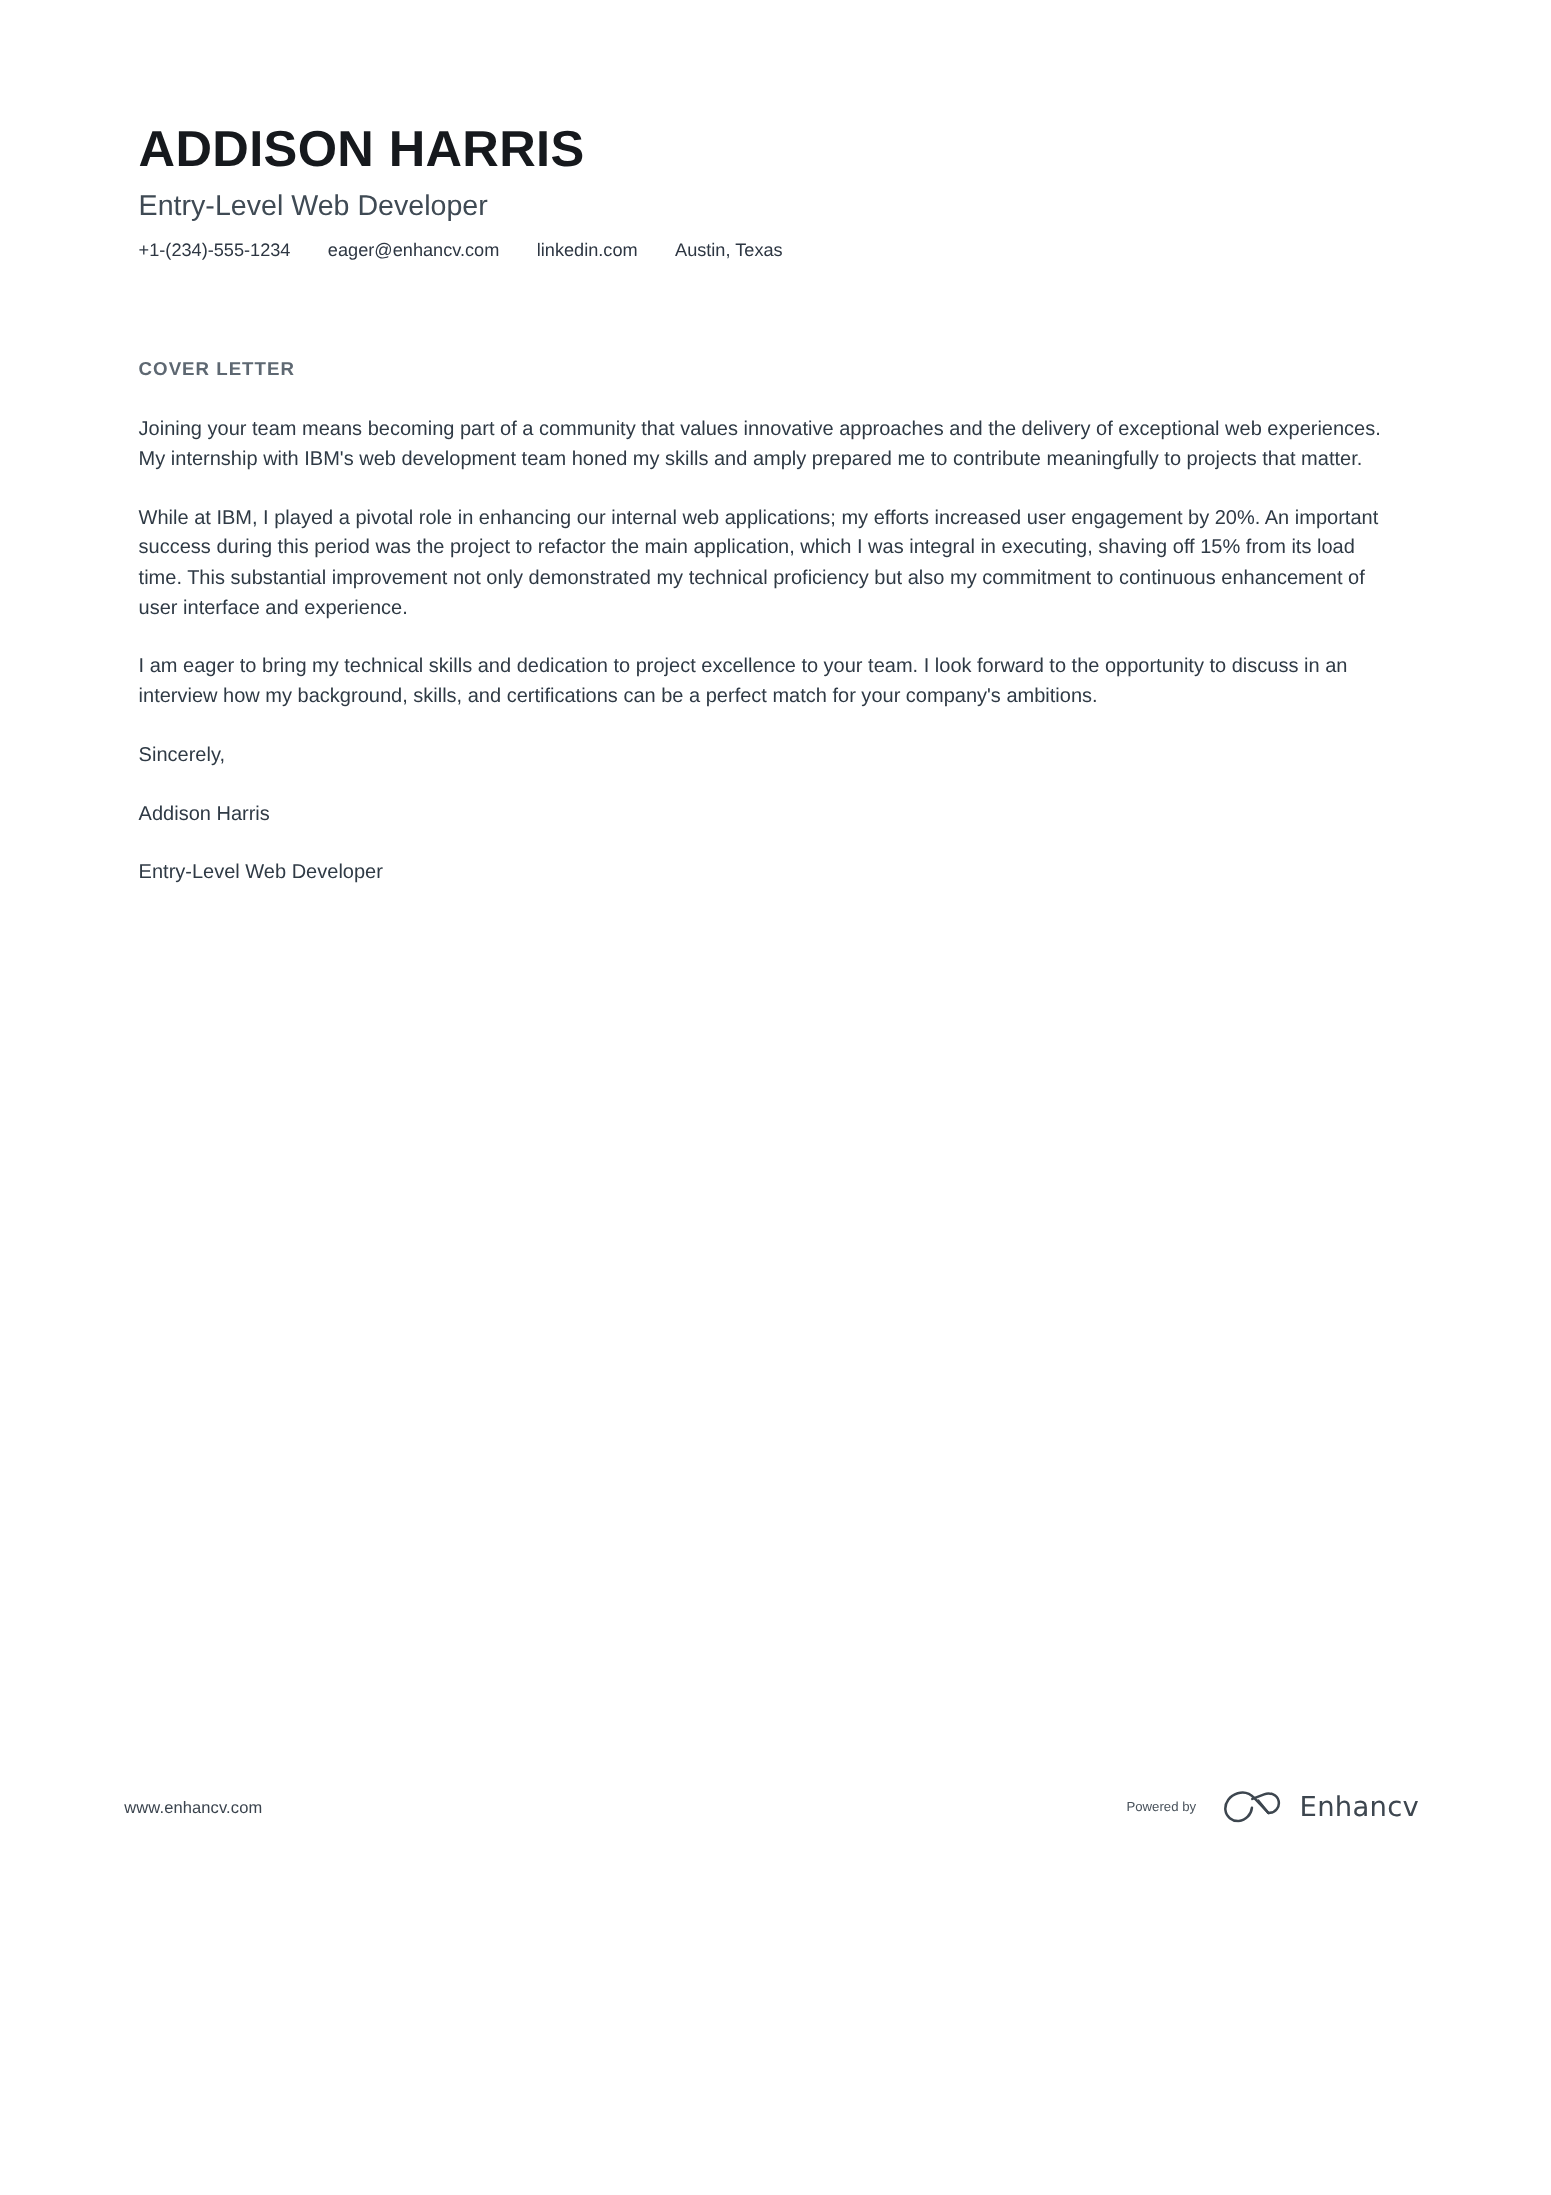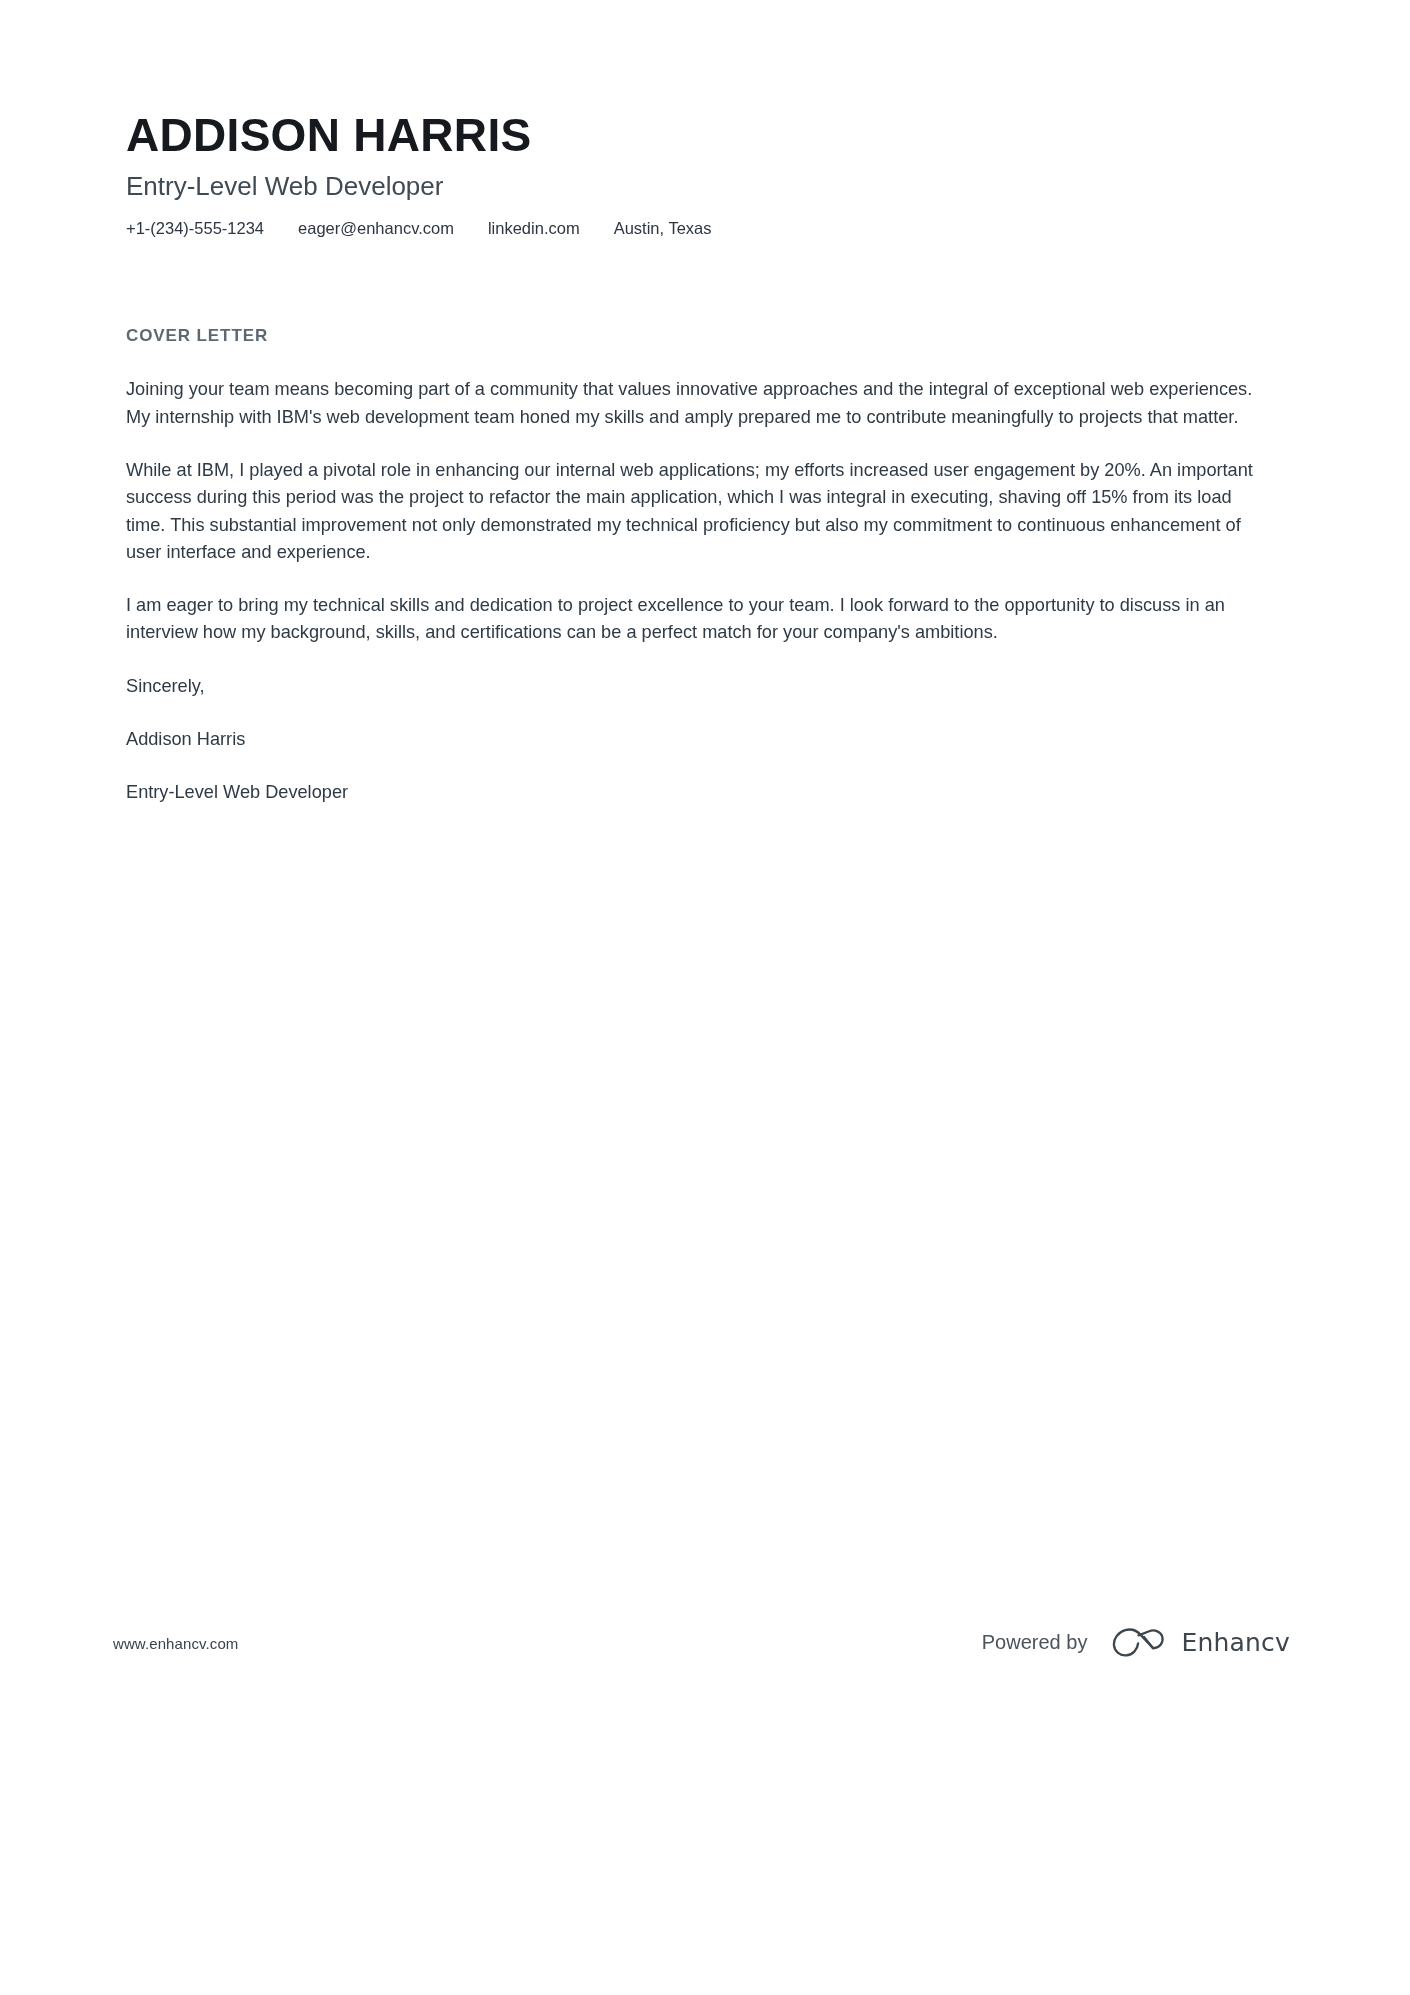--- a/index.html
+++ b/index.html
@@ -102,21 +102,21 @@
   }
   .footer-brand {
     position: absolute;
     right: 120px;
     top: 0;
     display: flex;
     align-items: center;
     gap: 22px;
   }
   .powered-by {
-    font-size: 20px;
+    font-size: 12px;
     color: #4a535c;
   }
   .brand-lockup {
     display: flex;
     align-items: center;
     gap: 16px;
   }
   .brand-mark svg {
     display: block;
   }
@@ -142,21 +142,21 @@
         <span class="contact-item">eager@enhancv.com</span>
         <span class="contact-item">linkedin.com</span>
         <span class="contact-item">Austin, Texas</span>
       </div>
     </div>
 
     <div class="letter-section">
       <div class="section-title">COVER LETTER</div>
 
       <div class="letter-body">
-        <p>Joining your team means becoming part of a community that values innovative approaches and the integral of exceptional web experiences. My internship with IBM's web development team honed my skills and amply prepared me to contribute meaningfully to projects that matter.</p>
+        <p>Joining your team means becoming part of a community that values innovative approaches and the delivery of exceptional web experiences. My internship with IBM's web development team honed my skills and amply prepared me to contribute meaningfully to projects that matter.</p>
         <p>While at IBM, I played a pivotal role in enhancing our internal web applications; my efforts increased user engagement by 20%. An important success during this period was the project to refactor the main application, which I was integral in executing, shaving off 15% from its load time. This substantial improvement not only demonstrated my technical proficiency but also my commitment to continuous enhancement of user interface and experience.</p>
         <p>I am eager to bring my technical skills and dedication to project excellence to your team. I look forward to the opportunity to discuss in an interview how my background, skills, and certifications can be a perfect match for your company's ambitions.</p>
         <p>Sincerely,</p>
         <p>Addison Harris</p>
         <p>Entry-Level Web Developer</p>
       </div>
     </div>
 
   </div>
 

